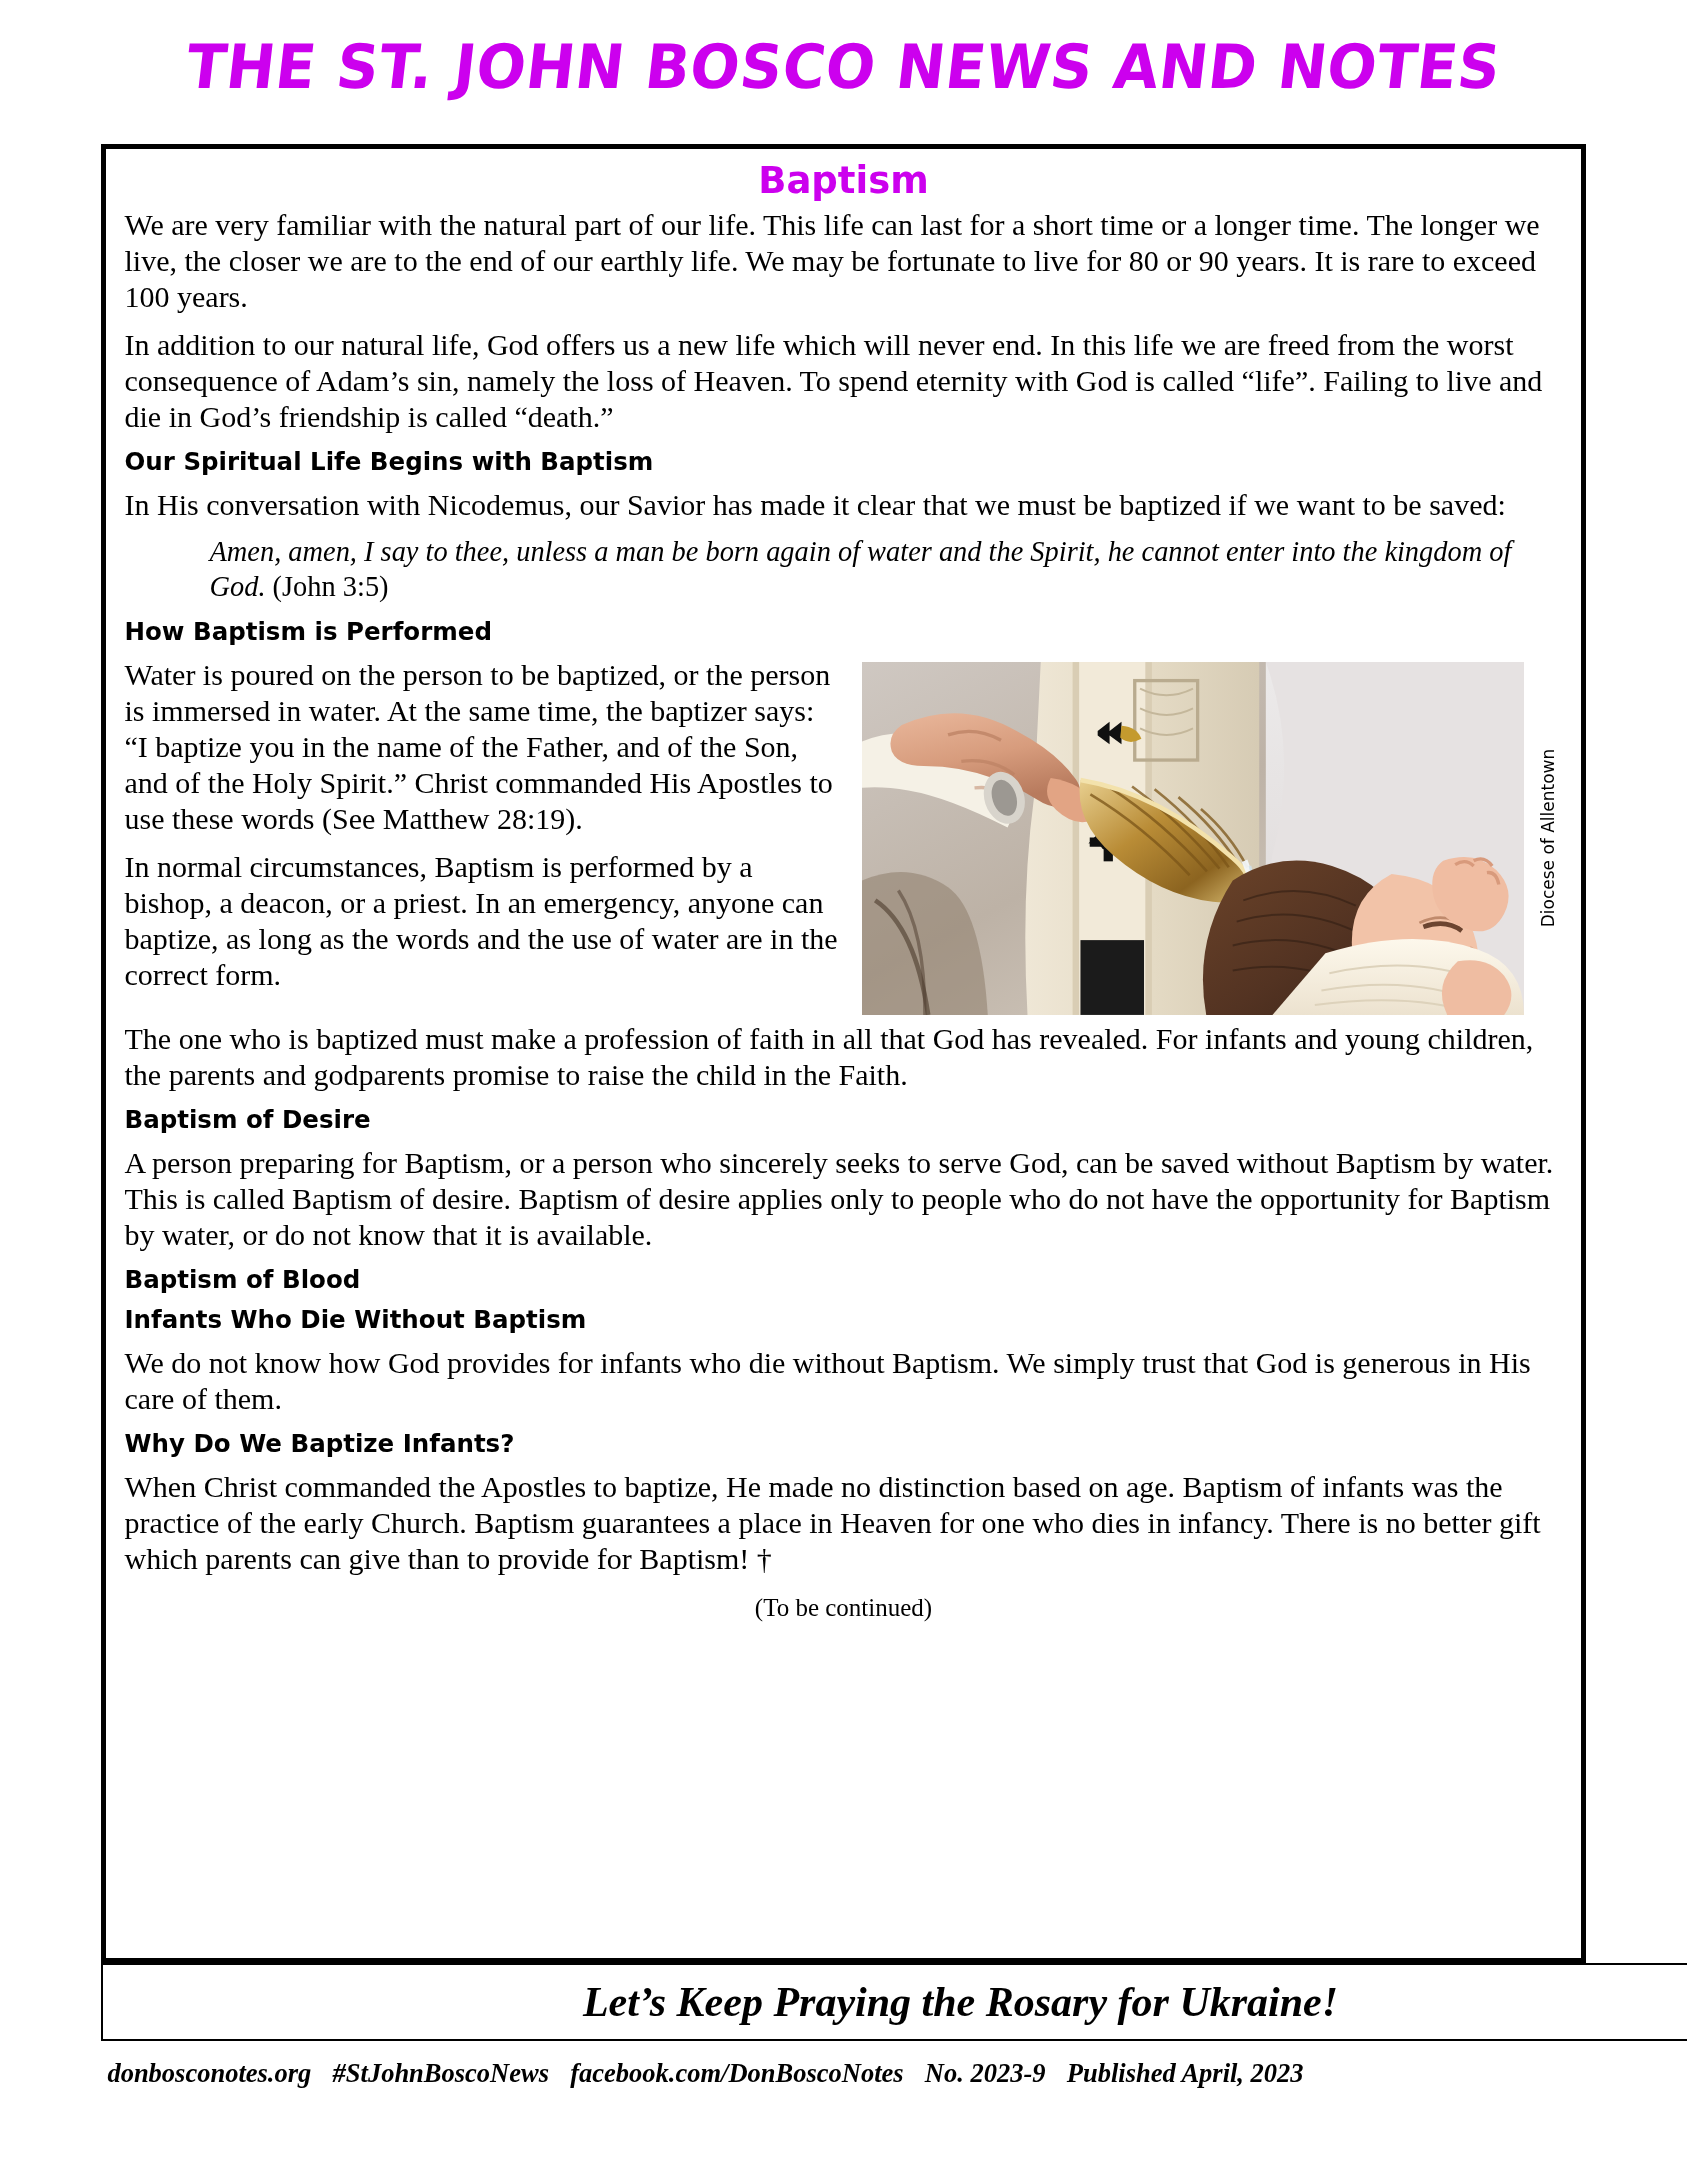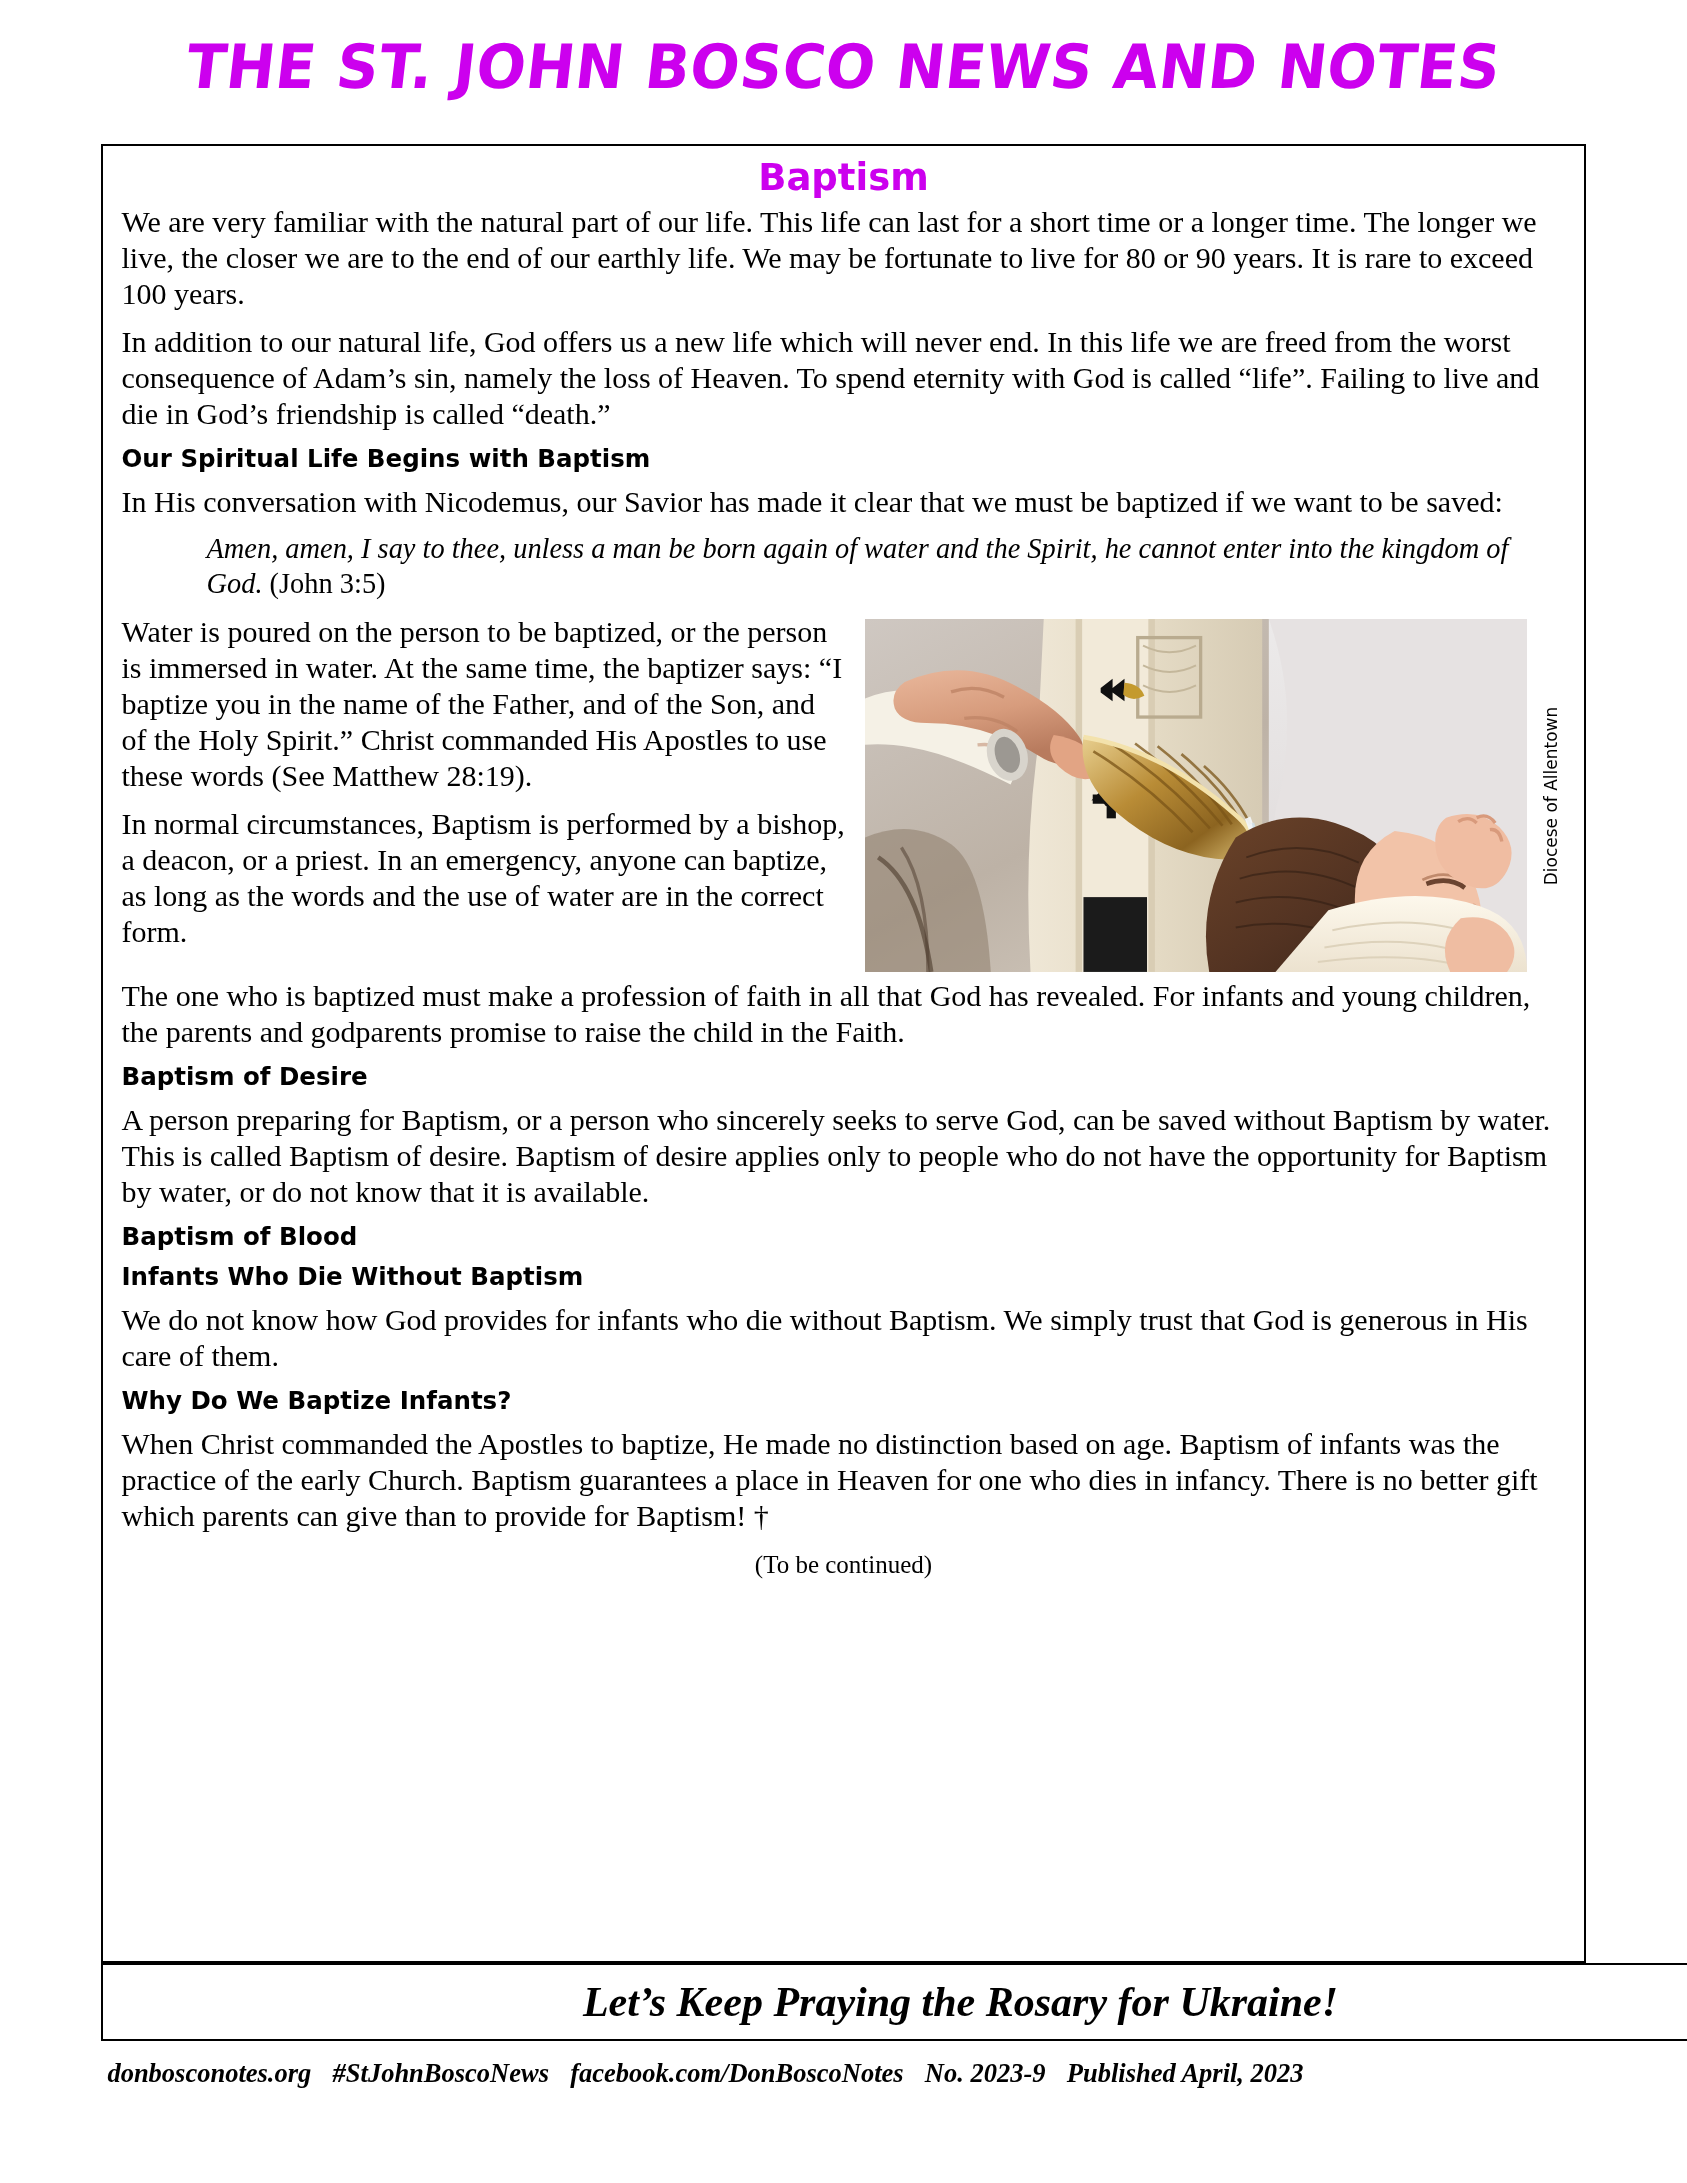--- a/index.html
+++ b/index.html
@@ -36,21 +36,21 @@
     line-height: 1;
   }
 
   
   .article-box {
     position: absolute;
     left: 101px;
     top: 144px;
     width: 1485px;
     height: 1819px;
-    border: 2px solid #000000;
+    border: 5px solid #000000;
     box-sizing: border-box;
     padding: 10.6px 18.5px 0 18.5px;
   }
 
   .section-title {
     text-align: center;
     font-family: "DejaVu Sans", sans-serif;
     font-weight: 700;
     font-size: 37px;
     color: #cc00ee;
@@ -195,20 +195,21 @@
 
   <h3 class="sub-head">Our Spiritual Life Begins with Baptism</h3>
 
   <p class="body-text">In His conversation with Nicodemus, our Savior has made it clear that we must be baptized if we want to be saved:</p>
 
   <p class="scripture">
     <span>Amen, amen, I say to thee, unless a man be born again of water and the Spirit, he cannot enter into the kingdom of God.</span><span class="ref"> </span><span class="ref">(John 3:5)</span>
   </p>
 
 
+  <h3 class="sub-head">How Baptism is Performed</h3>
 
   <div class="photo-block">
     <div class="photo">
       <svg width="662" height="353" viewBox="0 0 1000 533" xmlns="http://www.w3.org/2000/svg">
         <defs>
           <linearGradient id="bgGrad" x1="0" y1="0" x2="1" y2="1">
             <stop offset="0%" stop-color="#cfc8c2"></stop>
             <stop offset="45%" stop-color="#bdb2a6"></stop>
             <stop offset="100%" stop-color="#ded6cb"></stop>
           </linearGradient>

